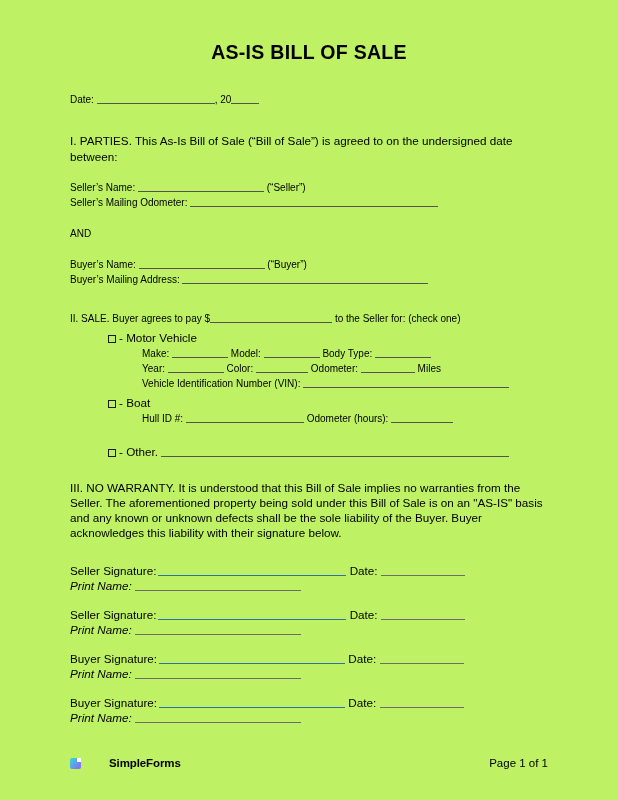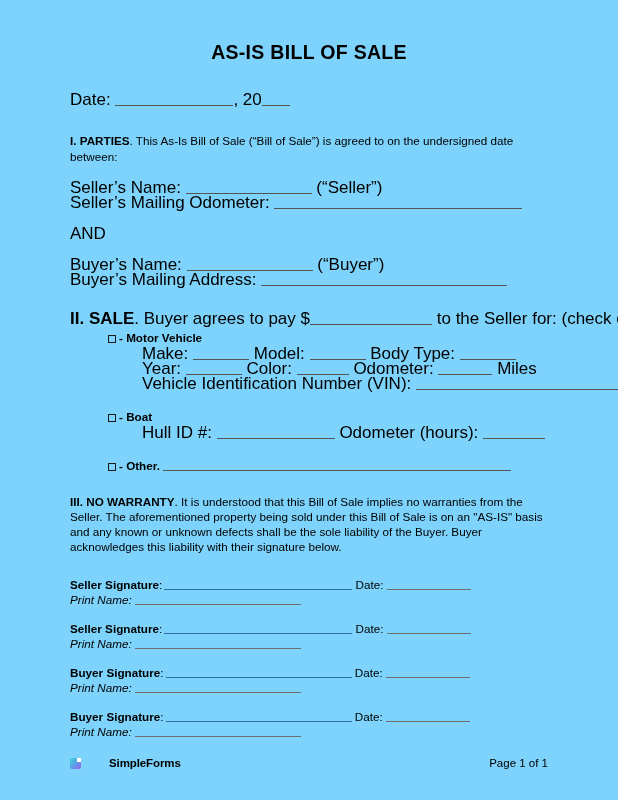--- a/index.html
+++ b/index.html
@@ -9,45 +9,45 @@
   }
   body {
     width: 618px; height: 800px;
     font-family: "Liberation Sans", sans-serif;
     color: #000000;
     position: relative;
     overflow: hidden;
   }
   .page {
     width: 618px; height: 800px;
-    background: #7dd3fc;
+    background: #bef264;
     padding: 0 70px;
     position: relative;
   }
   
   .doc-title {
     text-align: center;
     font-size: 19.5px;
     font-weight: bold;
     letter-spacing: 0.3px;
     padding-top: 42px;
     line-height: 1.1;
   }
   
   .line-row {
-    font-size: 17px;
+    font-size: 10px;
     line-height: 15px;
     white-space: nowrap;
   }
   .para {
     font-size: 11.7px;
     line-height: 15.2px;
     text-align: left;
   }
-  b, .b { font-weight: bold; text-align: right; }
+  b, .b { font-weight: normal; text-align: right; }
 
   
   .rule {
     display: inline-block;
     border-bottom: 1px solid #545454;
     height: 10px;
     vertical-align: baseline;
     margin-bottom: -1px;
   }
   .rule-blue {
@@ -188,21 +188,21 @@
       <span>Odometer:</span>
       <span class="rule" style="width:54px"></span>
       <span>Miles</span>
     </div>
     <div class="line-row">
       <span>Vehicle Identification Number (VIN):</span>
       <span class="rule" style="width:206px"></span>
     </div>
   </div>
 
-  <div class="sub" style="margin-top:18px">
+  <div class="sub" style="margin-top:4px">
     <div class="checkline">
       <span class="cbox"></span><b>- Boat</b>
     </div>
   </div>
   <div class="sub-fields">
     <div class="line-row">
       <span>Hull ID #:</span>
       <span class="rule" style="width:118px"></span>
       <span>Odometer (hours):</span>
       <span class="rule" style="width:62px"></span>

